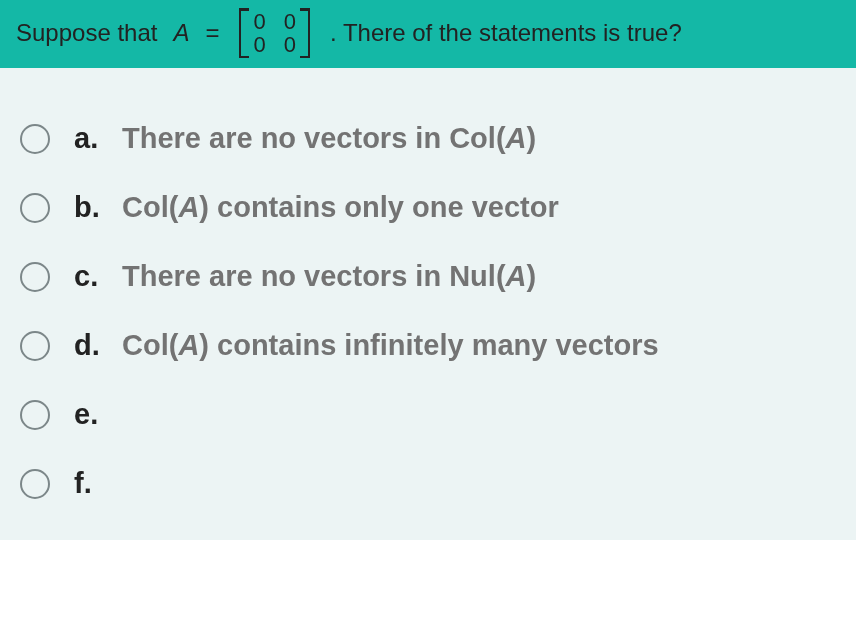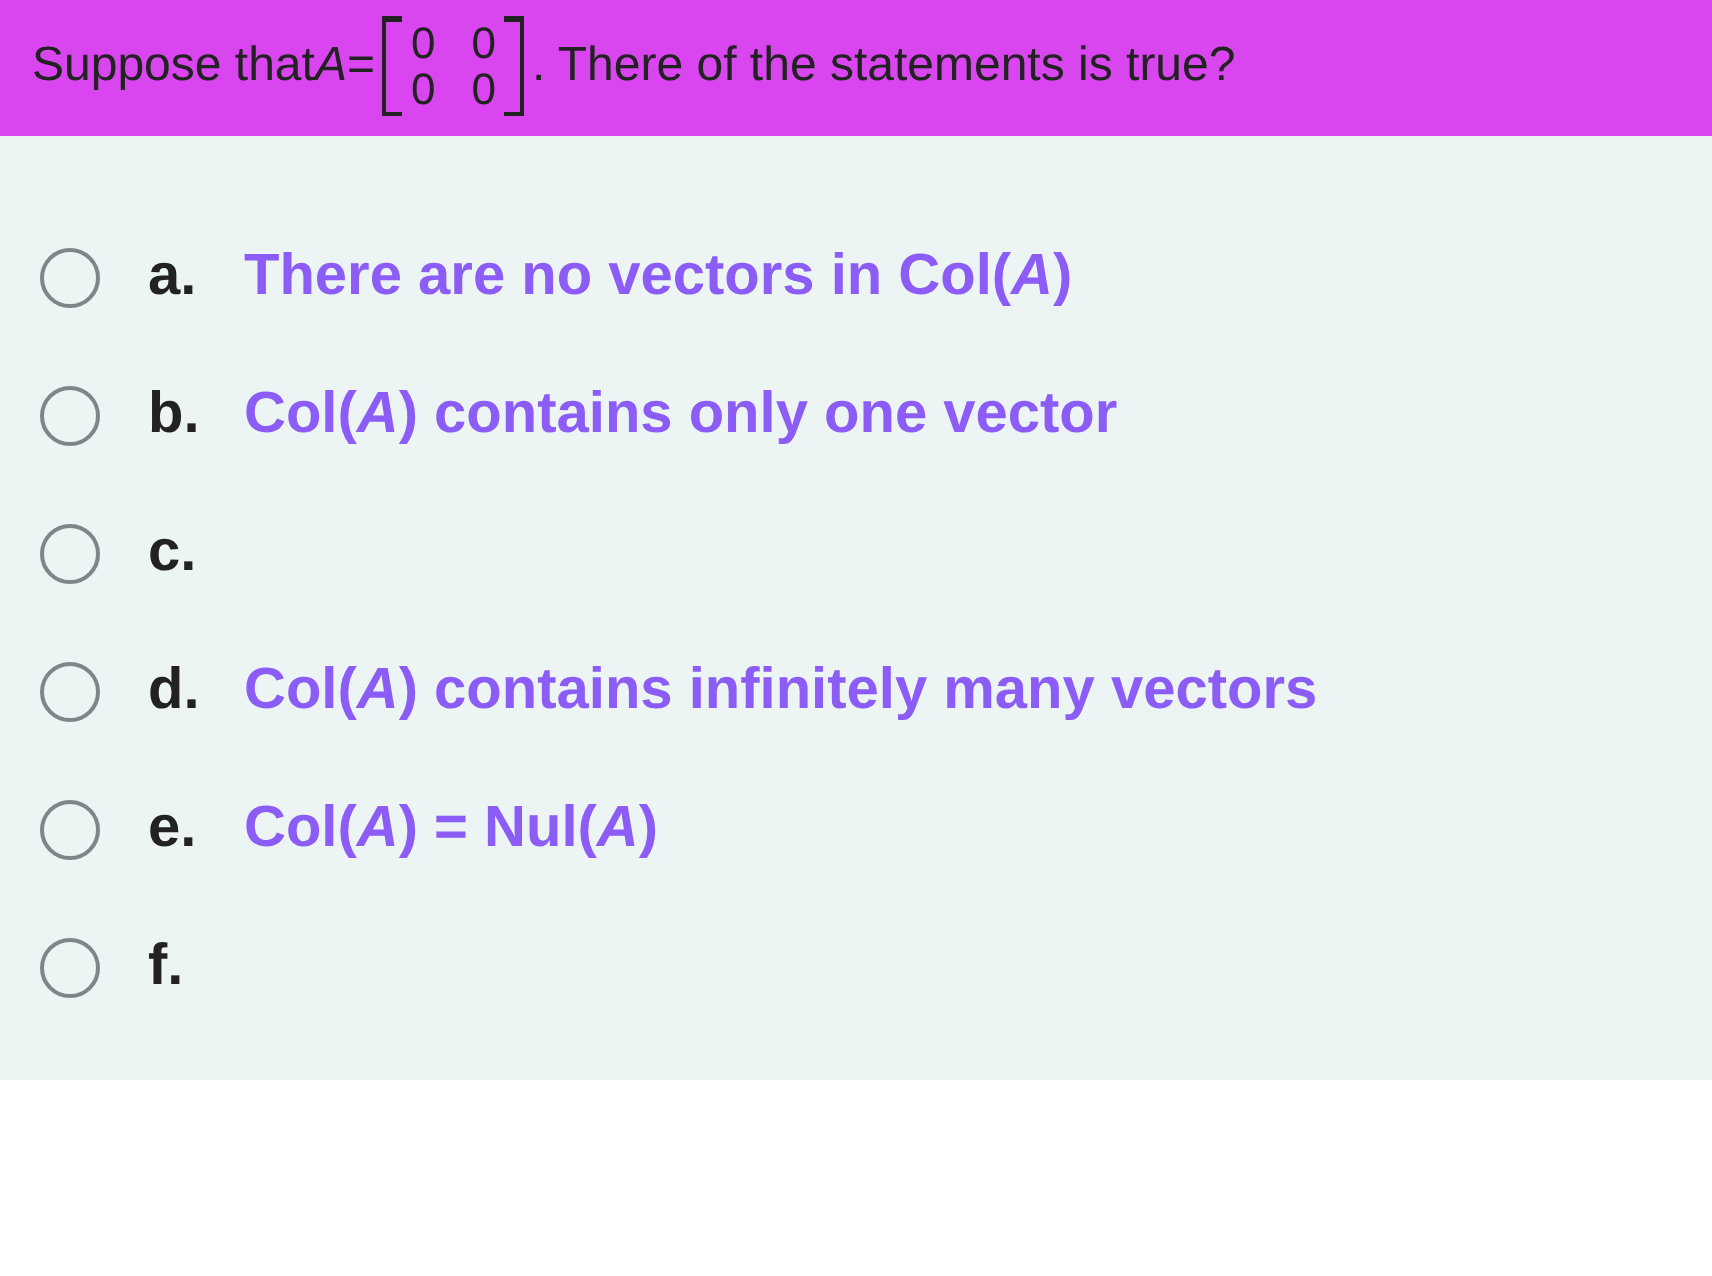--- a/index.html
+++ b/index.html
@@ -10,22 +10,22 @@
     width: 856px;
     background: #fff;
     color: #222;
   }
   .question-prompt {
     padding: 8px 16px 10px 16px;
     font-size: 24px;
     display: flex;
     align-items: center;
     flex-wrap: wrap;
-    gap: 0;
-    background: #d946ef;
+    gap: 16px;
+    background: #14b8a6;
   }
   .question-prompt .pre, .question-prompt .post {
     white-space: nowrap;
   }
   .matrix {
     display: inline-flex;
     align-items: stretch;
     margin: 0 4px;
     font-style: normal;
   }
@@ -96,21 +96,21 @@
   .answer-letter {
     font-size: 29px;
     font-weight: 700;
     width: 48px;
     flex: 0 0 48px;
     color: #222;
   }
   .answer-text {
     font-size: 29px;
     font-weight: 700;
-    color: #8b5cf6;
+    color: #737373;
   }
   .ital { font-style: italic; }
 </style>
 </head>
 <body>
 
 <div class="question-prompt">
   <span class="pre">Suppose that </span>
   <span class="ital">A</span>
   <span> = </span>
@@ -147,40 +147,40 @@
     <div class="answer-text">
       <span>Col(</span><span class="ital">A</span><span>) contains only one vector</span>
     </div>
   </div>
 
   <div class="answer-row">
     <div class="radio-outer">
         <div class="radio-circle"></div>
       </div>
     <div class="answer-letter">c.</div>
+    <div class="answer-text">
+      <span>There are no vectors in Nul(</span><span class="ital">A</span><span>)</span>
+    </div>
   </div>
 
   <div class="answer-row">
     <div class="radio-outer">
         <div class="radio-circle"></div>
       </div>
     <div class="answer-letter">d.</div>
     <div class="answer-text">
       <span>Col(</span><span class="ital">A</span><span>) contains infinitely many vectors</span>
     </div>
   </div>
 
   <div class="answer-row">
     <div class="radio-outer">
         <div class="radio-circle"></div>
       </div>
     <div class="answer-letter">e.</div>
-    <div class="answer-text">
-      <span>Col(</span><span class="ital">A</span><span>) = Nul(</span><span class="ital">A</span><span>)</span>
-    </div>
   </div>
 
   <div class="answer-row">
     <div class="radio-outer">
         <div class="radio-circle"></div>
       </div>
     <div class="answer-letter">f.</div>
   </div>
 
 </div>

